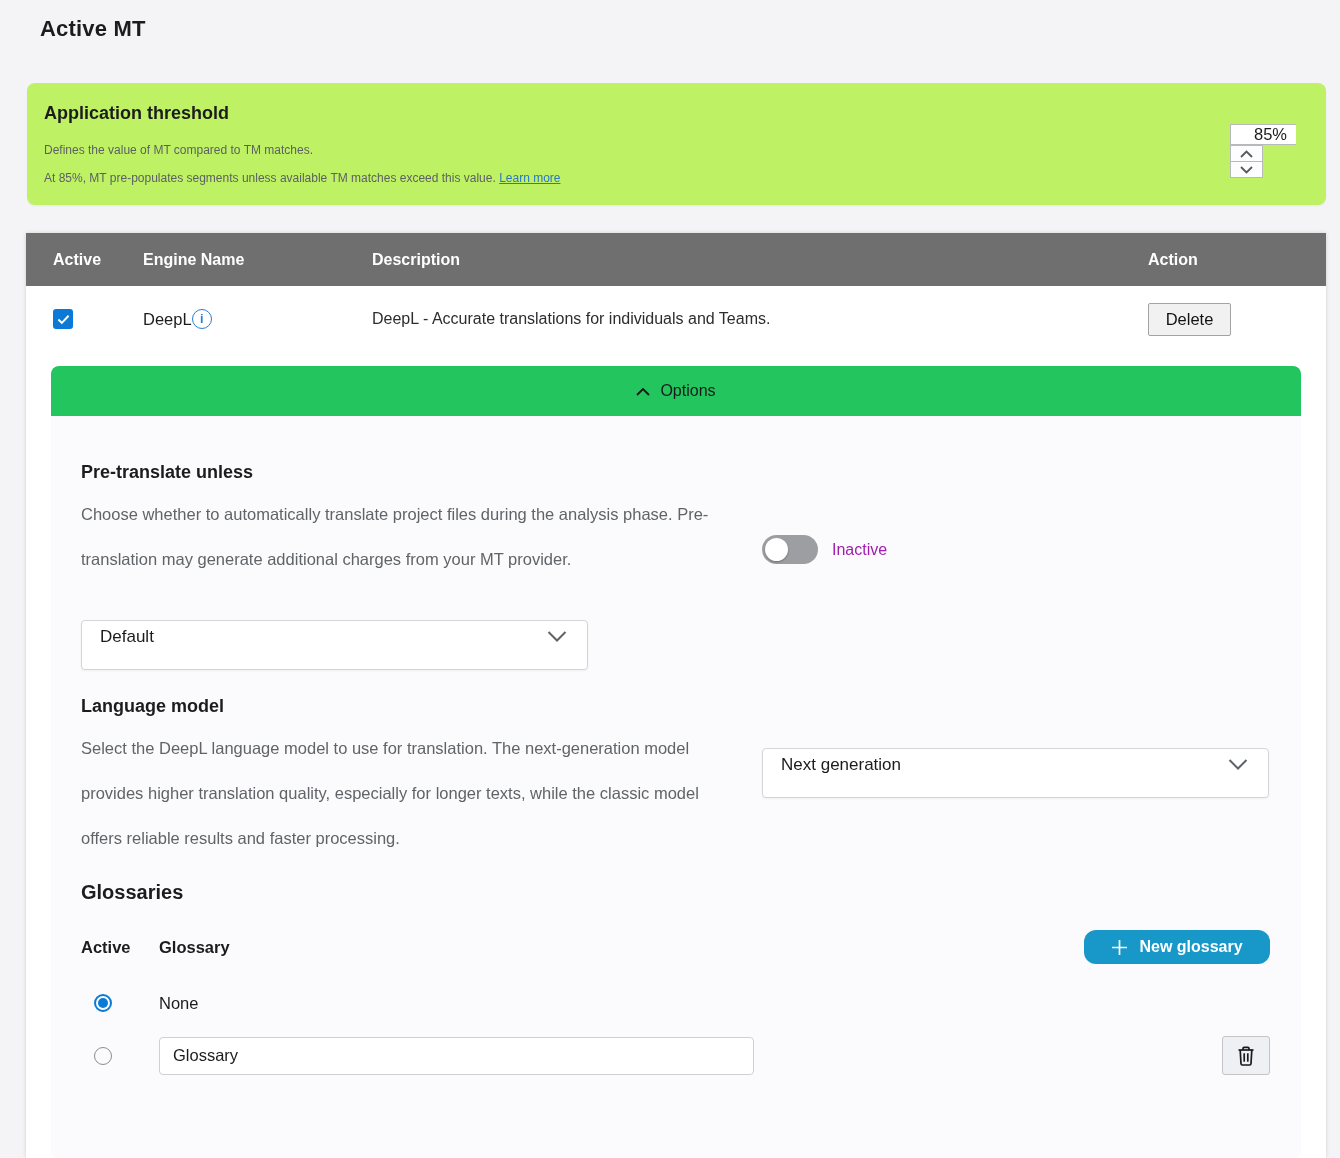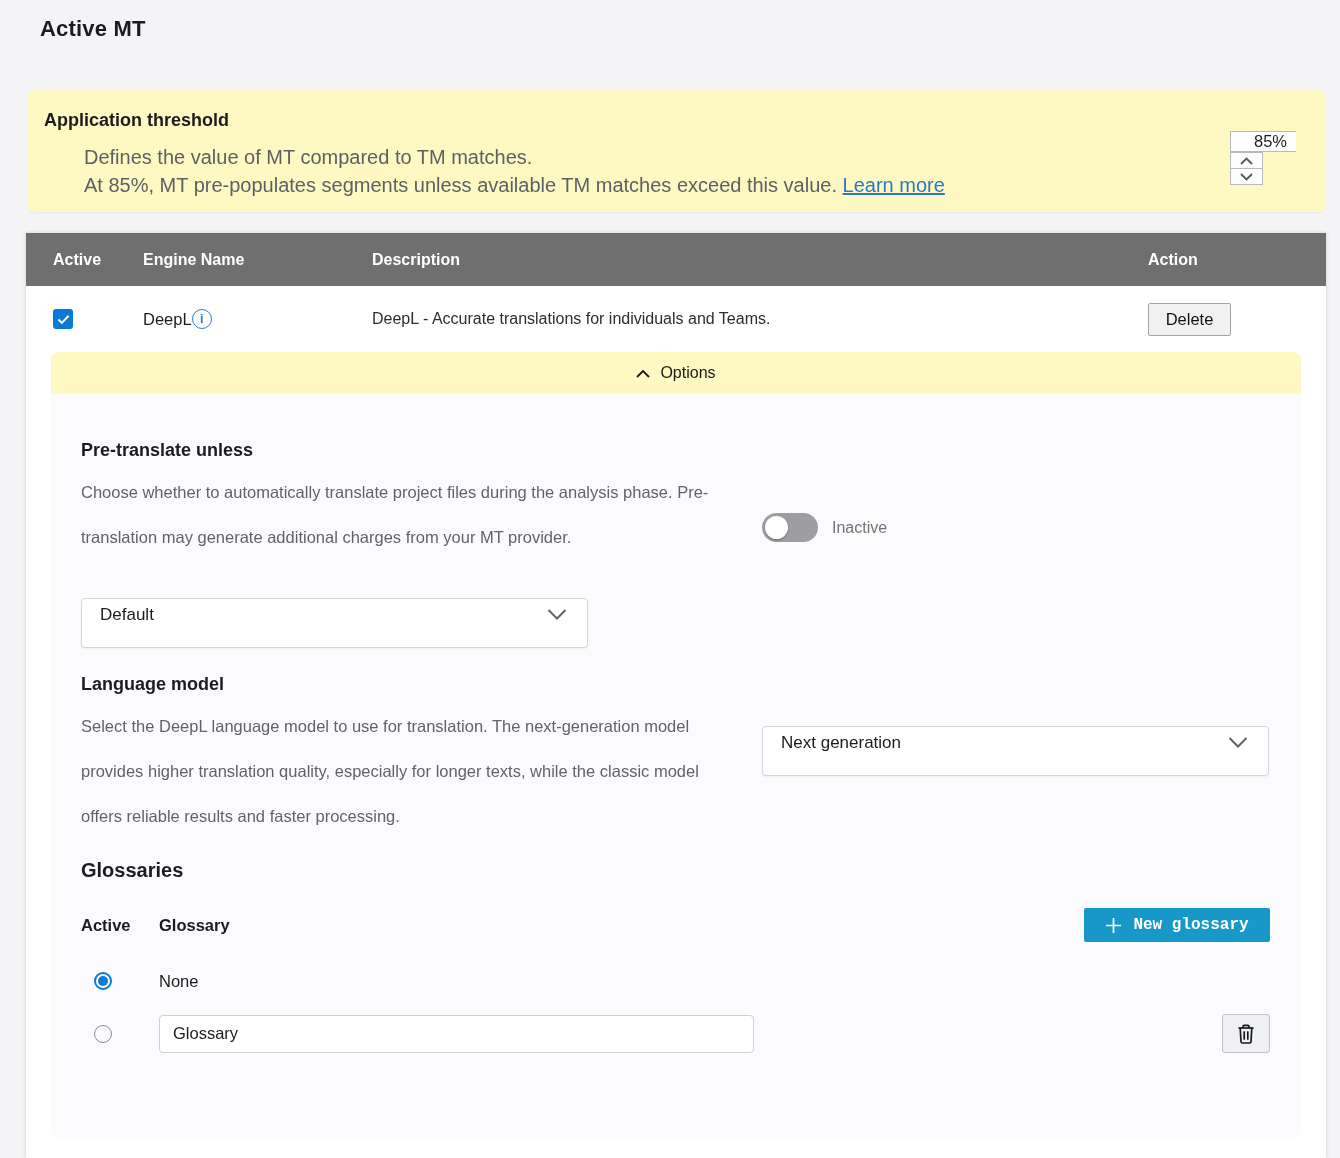--- a/index.html
+++ b/index.html
@@ -10,28 +10,28 @@
     color: #1c1c1e;
     position: relative;
     overflow: hidden;
   }
   .page-title {
     position: absolute; top: 16px; left: 40px;
     font-size: 22px; font-weight: 700; letter-spacing: .2px;
   }
   
   .threshold {
-    position: absolute; left: 27px; top: 90px;
+    position: absolute; left: 27px; top: 83px;
     width: 1299px; height: 122px;
-    background: #fef9c3; border-radius: 8px;
+    background: #bef264; border-radius: 8px;
     padding: 20px 0 0 17px;
     box-shadow: 0 1px 2px rgba(0,0,0,.05);
   }
   .threshold h2 { font-size: 18px; font-weight: 700; margin-bottom: 12px; }
-  .threshold p { font-size: 20px; color: #5d6165; line-height: 28px; margin-left: 40px; }
+  .threshold p { font-size: 12px; color: #5d6165; line-height: 28px; }
   .link { color: #2b78c6; text-decoration: underline; cursor: pointer; }
   .spin {
     position: absolute; right: 30px; top: 41px;
     display: flex; height: 44px; flex-direction: column;
   }
   .spin-input {
     width: 66px; height: 44px; border: 1px solid #b8b9bc; border-right: none;
     background: #fff; font-family: inherit; font-size: 16.5px; color: #1c1c1e;
     text-align: right; padding-right: 9px; outline: none;
   }
@@ -66,57 +66,57 @@
     color: #2b7cd3; font-size: 12.5px; font-weight: 700; font-style: normal;
     display: inline-flex; align-items: center; justify-content: center; cursor: pointer;
   }
   .delete-btn {
     width: 83px; height: 33px; background: #f1f1f2; border: 1px solid #a3a3a6;
     border-radius: 2px; font-family: inherit; font-size: 16.5px; color: #121212; cursor: pointer;
   }
   
   .options-wrap { margin: 0 25px 0 25px; }
   .options-bar {
-    height: 42px; background: #fef9c3; border-radius: 8px 8px 0 0;
+    height: 50px; background: #22c55e; border-radius: 8px 8px 0 0;
     display: flex; align-items: center; justify-content: center; gap: 10px;
-    font-size: 16px; color: #1a1a1a; cursor: pointer;
+    font-size: 16px; color: #1a1a1a; cursor: pointer; margin-top: 14px;
   }
   .options-body {
     background: #fbfbfd; border-radius: 0 0 8px 8px;
     height: 743px; padding: 46px 31px 0 30px; overflow: hidden;
   }
   .opt-section { display: grid; grid-template-columns: 681px 507px; }
   .opt-section h3 { font-size: 18px; font-weight: 700; margin-bottom: 9px; }
   .opt-section p { font-size: 16.5px; color: #606468; line-height: 45px; max-width: 645px; }
   .toggle-row { display: flex; align-items: center; gap: 14px; margin-top: 55px; }
   .toggle { width: 56px; height: 29px; background: #9c9ea1; border-radius: 15px; position: relative; cursor: pointer; }
   .toggle .knob {
     position: absolute; left: 3px; top: 3px; width: 23px; height: 23px;
     background: #fff; border-radius: 50%; box-shadow: 0 1px 2px rgba(0,0,0,.3);
   }
-  .toggle-label { font-size: 16px; color: #737373; }
+  .toggle-label { font-size: 16px; color: #a21caf; }
   .select {
     width: 507px; height: 50px; background: #fff; border: 1px solid #d4d5d8; border-radius: 4px;
     display: flex; align-items: center; justify-content: space-between;
     padding: 0 20px 16px 18px; font-size: 17px; cursor: pointer;
     box-shadow: 0 1px 2px rgba(0,0,0,.05);
   }
   .mt36 { margin-top: 36px; }
   .mt26 { margin-top: 26px; }
   .sel-f { margin-top: 2px; }
   .sel-lm { margin-top: 52px; }
   
   .glossaries { margin-top: 20px; }
   .glossaries h2 { font-size: 20px; font-weight: 700; }
   .gloss-head { display: flex; align-items: center; margin-top: 26px; height: 34px; }
   .gh-active { width: 78px; font-size: 16.5px; font-weight: 700; }
   .gh-glossary { font-size: 16.5px; font-weight: 700; }
   .new-glossary-btn {
     margin-left: auto; width: 186px; height: 34px; background: #1798c9; border: none;
-    border-radius: 2px; color: #fff; font-family: Liberation Mono, monospace; font-size: 16px; font-weight: 700;
+    border-radius: 12px; color: #fff; font-family: Liberation Sans, sans-serif; font-size: 16px; font-weight: 700;
     display: flex; align-items: center; justify-content: center; gap: 11px; cursor: pointer;
   }
   .gloss-row { display: flex; align-items: center; }
   .gr1 { margin-top: 28px; height: 22px; }
   .gr2 { margin-top: 22px; height: 39px; }
   .gcol1 { width: 78px; display: flex; }
   .radio {
     width: 18px; height: 18px; border-radius: 50%; margin-left: 13px; cursor: pointer;
     display: inline-flex; align-items: center; justify-content: center;
   }

